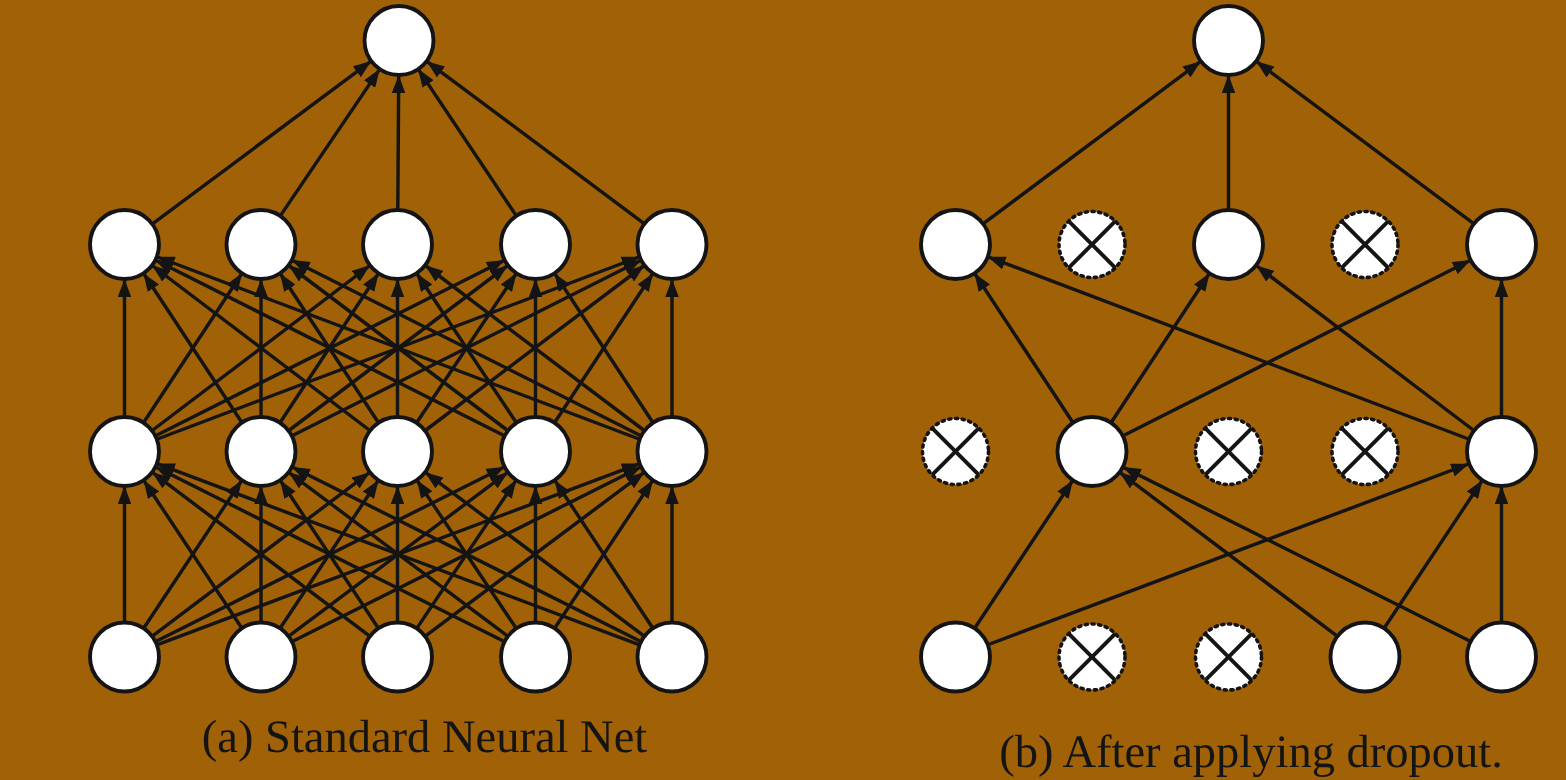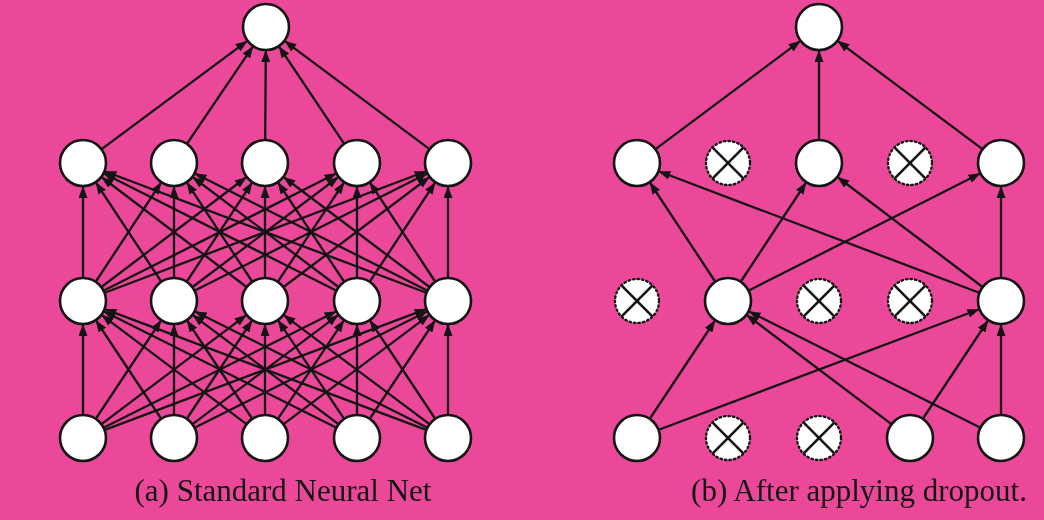--- a/index.html
+++ b/index.html
@@ -4,39 +4,39 @@
 <style>
   html, body {
     margin: 0;
     padding: 0;
     background: #ffffff;
   }
   #stage {
     position: relative;
     width: 1044px;
     height: 520px;
-    background: #ec4899;
+    background: #a16207;
     overflow: hidden;
   }
   #net-svg {
     position: absolute;
     left: 0;
     top: 0;
   }
   .caption {
     position: absolute;
     transform: translateX(-50%);
     font-family: "Liberation Serif", "DejaVu Serif", serif;
     font-size: 31px;
     line-height: 36px;
     color: #141414;
     white-space: nowrap;
   }
   #caption-a { left: 283px; top: 473px; }
-  #caption-b { left: 834px; top: 473px; margin-left: 25px; }
+  #caption-b { left: 834px; top: 483px; }
 </style>
 </head>
 <body>
 
 <div id="stage">
   <svg id="net-svg" width="1044" height="520" viewBox="0 0 1044 520">
       <defs>
         <marker id="arrow" viewBox="0 0 12 9" refX="11" refY="4.5" markerWidth="12" markerHeight="9" orient="auto" markerUnits="userSpaceOnUse">
           <path d="M0,0 L12,4.5 L0,9 Z" fill="#141414"></path>
         </marker>

